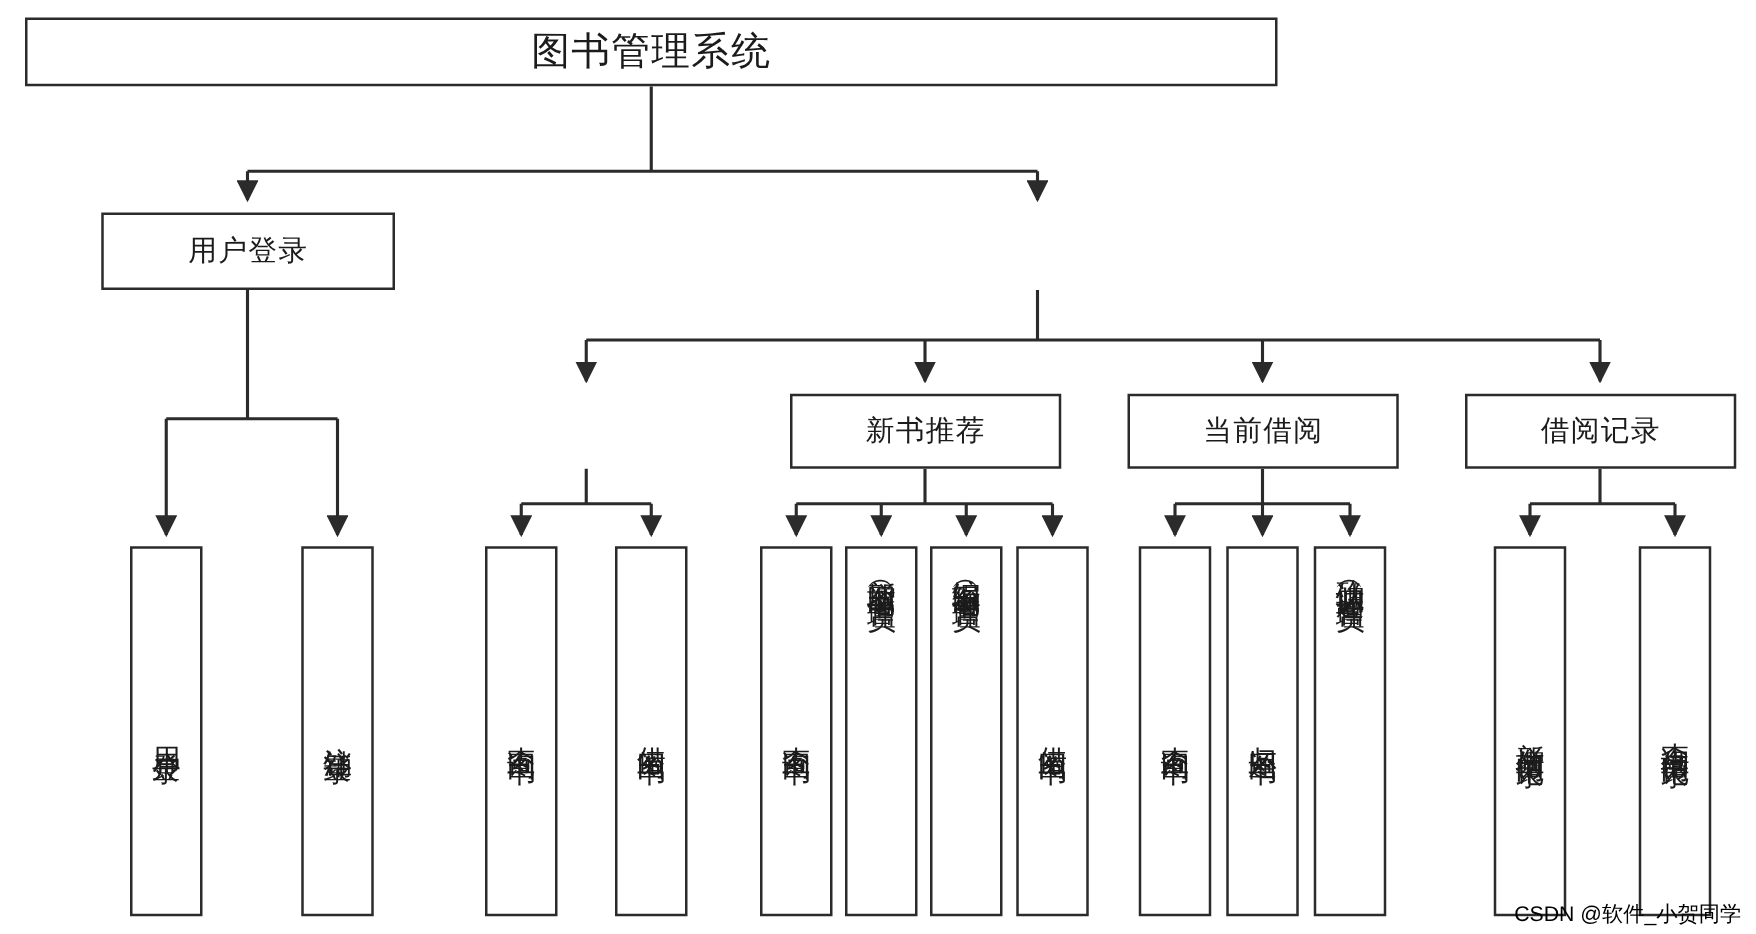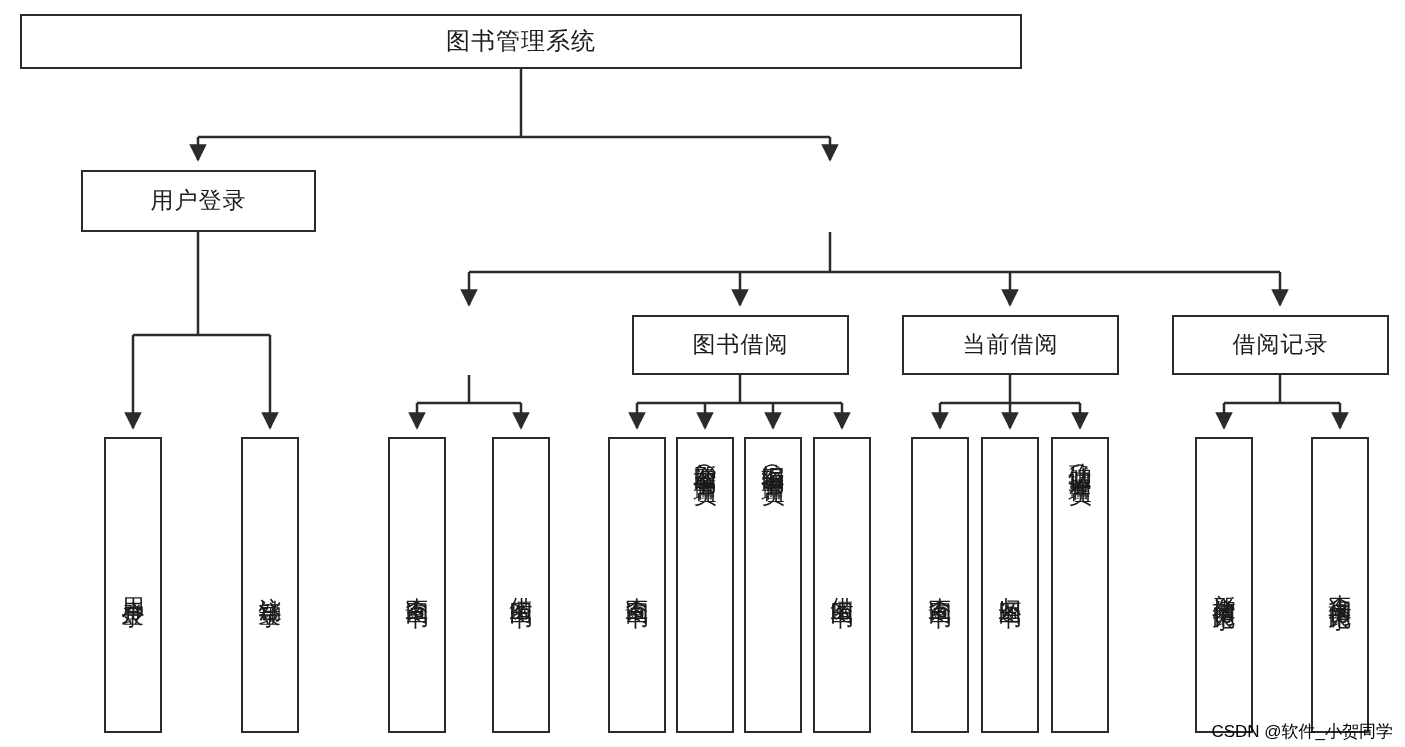--- a/index.html
+++ b/index.html
@@ -40,21 +40,21 @@
     display: block;
     text-align: center;
     line-height: 1.18;
     white-space: nowrap;
   }
   .node.horizontal .label {
     font-size: 23px;
     letter-spacing: 1px;
   }
   .node.root .label {
-    font-size: 24px;
+    font-size: 31px;
     letter-spacing: 1px;
   }
   .node.vertical {
     align-items: flex-start;
     justify-content: center;
     padding-top: 6px;
   }
   .node.vertical .label {
     writing-mode: vertical-rl;
     text-orientation: upright;
@@ -136,21 +136,21 @@
     <span class="label">图书管理系统</span>
   </div>
 
   <div class="node horizontal" style="left:81px; top:170px; width:235px; height:62px;">
     <span class="label">用户登录</span>
   </div>
 
 
 
   <div class="node horizontal" style="left:632px; top:315px; width:217px; height:60px;">
-    <span class="label">图书借阅</span>
+    <span class="label">新书推荐</span>
   </div>
 
   <div class="node horizontal" style="left:902px; top:315px; width:217px; height:60px;">
     <span class="label">当前借阅</span>
   </div>
 
   <div class="node horizontal" style="left:1172px; top:315px; width:217px; height:60px;">
     <span class="label">借阅记录</span>
   </div>
 

